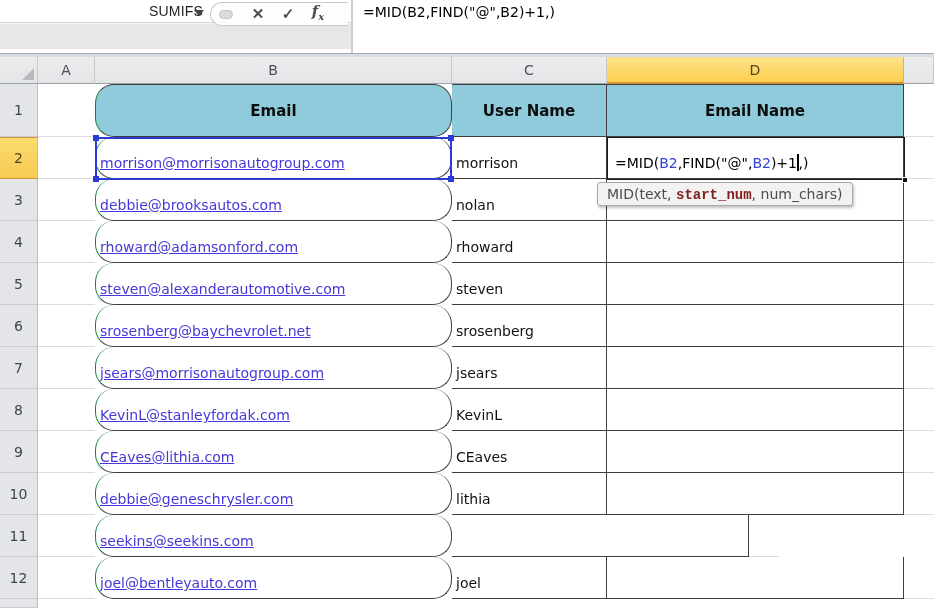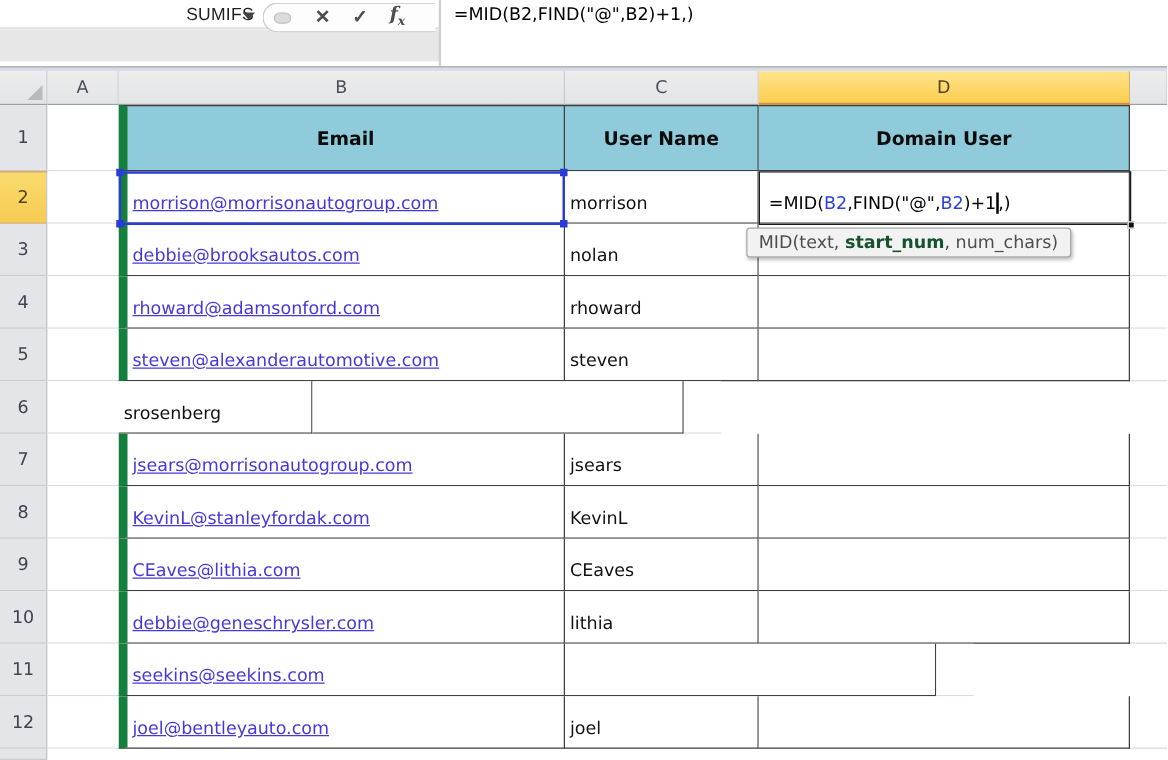--- a/index.html
+++ b/index.html
@@ -88,21 +88,21 @@
   }
   .rowhead.active {
     background:linear-gradient(#fada6e,#f6cc52);
     border-top:1px solid #d29536; border-bottom:1px solid #d29536; color:#54431c;
   }
 
   
   .cell { background:#fff; }
   .cell-a { border-bottom:1px solid #dcdcdc; }
   .tcell { border-right:1px solid #3f3f3f; border-bottom:1px solid #3f3f3f; }
-  .tcell.first { border-left:7px solid #15803d; }
+  .tcell.first { border-left:1px solid #15803d;border-radius:19px; }
   .title-row { height:53px; }
   .title-cell {
     background:#8fcbdb; border-top:1px solid #3f3f3f;
     display:flex; align-items:center; justify-content:center;
     font-weight:bold; font-size:15px; color:#0d0d0d;
   }
   .data-row { height:42px; }
   .cell-b, .cell-c, .cell-d {
     display:flex; align-items:flex-end; padding:0 3px 7px 4px;
     font-size:14px; color:#111; overflow:hidden; white-space:nowrap;
@@ -128,21 +128,21 @@
   }
   .fillhdl { position:absolute; right:-4px; bottom:-4px; width:6px; height:6px; background:#111; border:1px solid #fff; }
 
   .tooltip {
     position:absolute; left:597px; top:125px; height:24px;
     background:#f2f2f2; border:1px solid #a9a9a9; border-radius:3px;
     box-shadow:1px 2px 3px rgba(0,0,0,.25);
     display:flex; align-items:center; padding:0 9px;
     font-size:14px; color:#4d4d4d; white-space:nowrap;
   }
-  .tooltip b { color:#14532d; }
+  .tooltip b { color:#7f1d1d;font-family:Liberation Mono, monospace; }
 </style>
 </head>
 <body>
 
 <div class="app">
 
   <div class="fbar">
     <div class="nb-col">
       <div class="name-box">
         <span class="nb-text">SUMIFS</span>
@@ -172,21 +172,21 @@
       <div class="c-c hdr-cell">C</div>
       <div class="c-d hdr-cell active">D</div>
       <div class="c-sliver hdr-cell"></div>
     </div>
 
     <div class="grow title-row">
       <div class="c-rowhead rowhead">1</div>
       <div class="c-a cell cell-a"></div>
       <div class="c-b cell tcell first title-cell">Email</div>
       <div class="c-c cell tcell title-cell">User Name</div>
-      <div class="c-d cell tcell title-cell">Domain User</div>
+      <div class="c-d cell tcell title-cell">Email Name</div>
       <div class="c-sliver sliver"></div>
     </div>
 
     <div id="rows-host">
         <div class="grow data-row">
           <div class="c-rowhead rowhead active">2</div>
           <div class="c-a cell cell-a"></div>
           <div class="c-b cell tcell first cell-b">
             <span class="email-link">morrison@morrisonautogroup.com</span>
           </div>
@@ -228,20 +228,23 @@
           <div class="c-b cell tcell first cell-b">
             <span class="email-link">steven@alexanderautomotive.com</span>
           </div>
           <div class="c-c cell tcell cell-c">steven</div>
           <div class="c-d cell tcell cell-d"></div>
           <div class="c-sliver sliver"></div>
         </div>
         <div class="grow data-row">
           <div class="c-rowhead rowhead">6</div>
           <div class="c-a cell cell-a"></div>
+          <div class="c-b cell tcell first cell-b">
+            <span class="email-link">srosenberg@baychevrolet.net</span>
+          </div>
           <div class="c-c cell tcell cell-c">srosenberg</div>
           <div class="c-d cell tcell cell-d"></div>
           <div class="c-sliver sliver"></div>
         </div>
         <div class="grow data-row">
           <div class="c-rowhead rowhead">7</div>
           <div class="c-a cell cell-a"></div>
           <div class="c-b cell tcell first cell-b">
             <span class="email-link">jsears@morrisonautogroup.com</span>
           </div>

